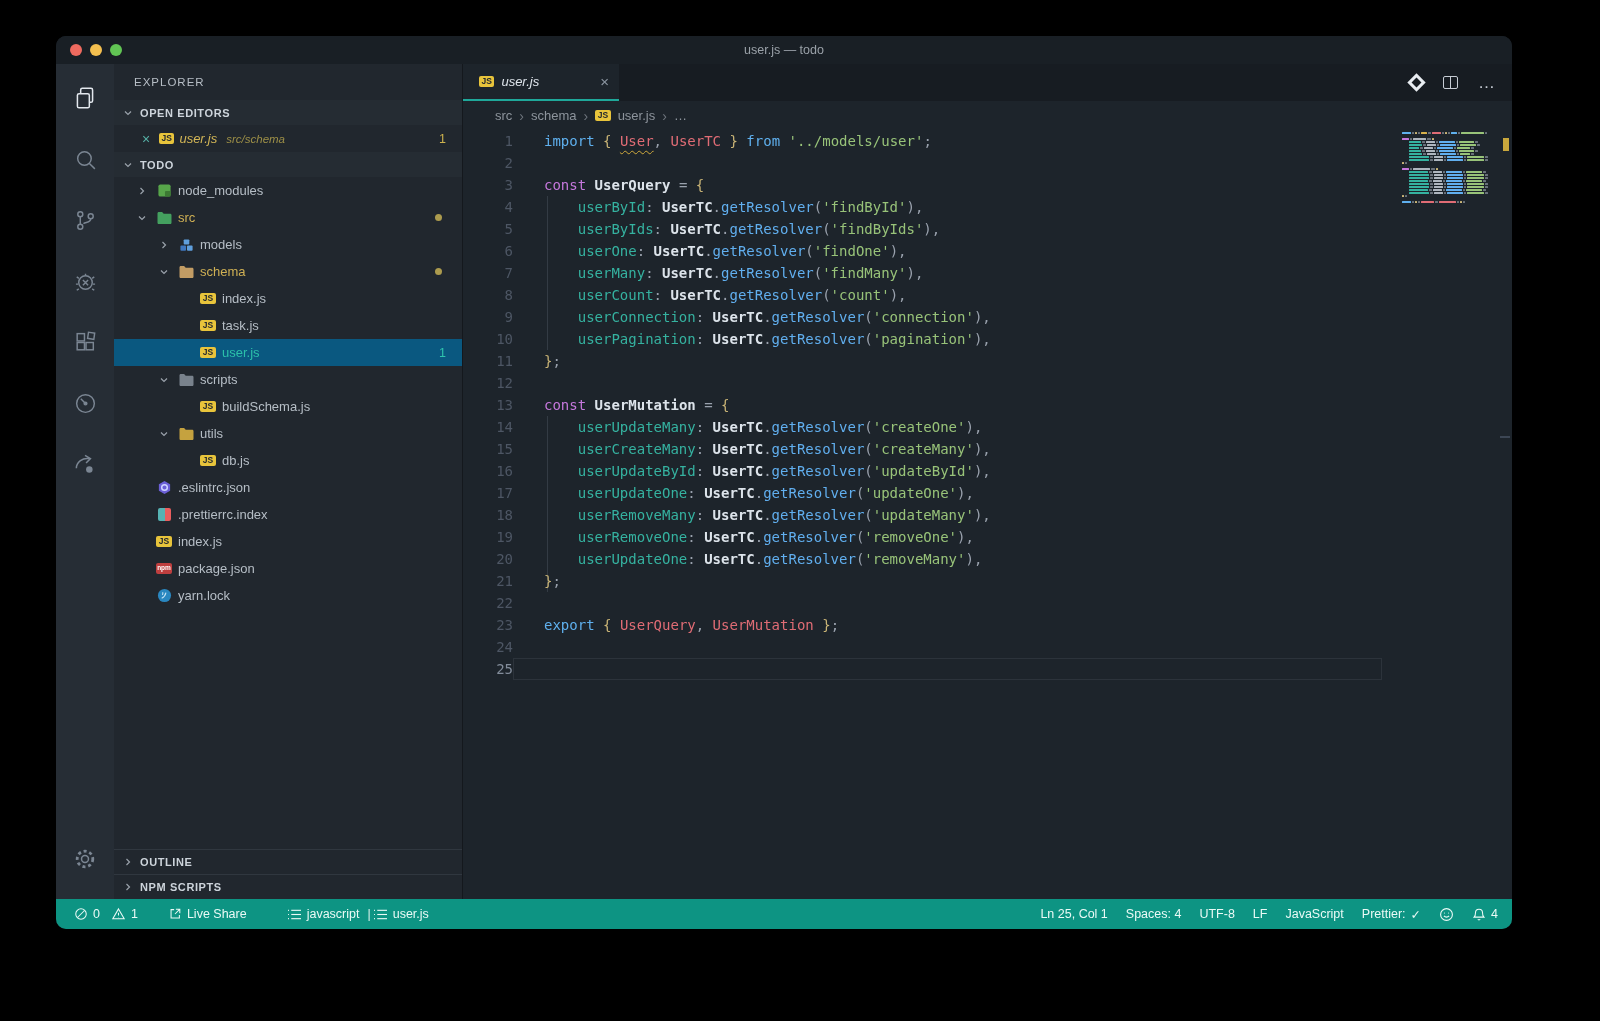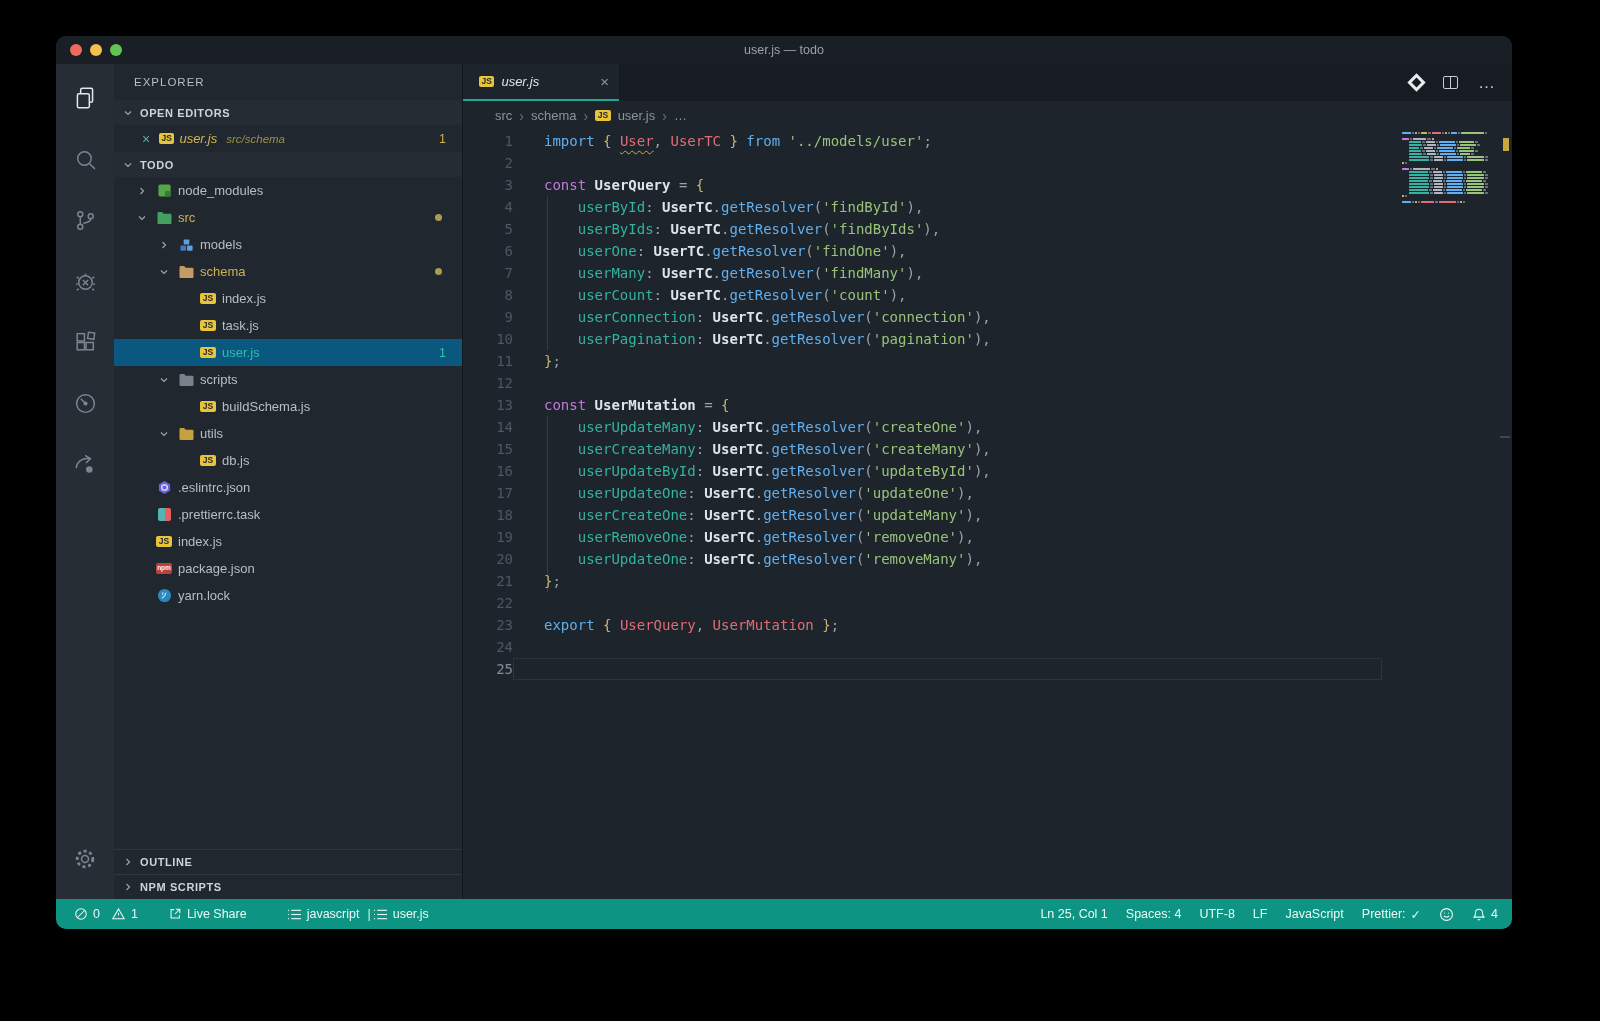--- a/index.html
+++ b/index.html
@@ -347,21 +347,21 @@
               </svg>
             </span>
             <span class="tlabel">.eslintrc.json</span>
             <span class="spacer"></span>
           </div>
           <div class="tree-row" style="padding-left: 20px;">
             <span class="chev"></span>
             <span class="ficon">
               <span class="prettierb"></span>
             </span>
-            <span class="tlabel">.prettierrc.task</span>
+            <span class="tlabel">.prettierrc.index</span>
             <span class="spacer"></span>
           </div>
           <div class="tree-row" style="padding-left: 20px;">
             <span class="chev"></span>
             <span class="ficon">
               <span class="jsb">JS</span>
             </span>
             <span class="tlabel">index.js</span>
             <span class="spacer"></span>
           </div>
@@ -475,21 +475,21 @@
             <div class="code-line"><span class="tk-ws">    </span><span class="tk-p">userCount</span><span class="tk-o">: </span><span class="tk-w">UserTC</span><span class="tk-o">.</span><span class="tk-f">getResolver</span><span class="tk-o">(</span><span class="tk-s">'count'</span><span class="tk-o">),</span></div>
             <div class="code-line"><span class="tk-ws">    </span><span class="tk-p">userConnection</span><span class="tk-o">: </span><span class="tk-w">UserTC</span><span class="tk-o">.</span><span class="tk-f">getResolver</span><span class="tk-o">(</span><span class="tk-s">'connection'</span><span class="tk-o">),</span></div>
             <div class="code-line"><span class="tk-ws">    </span><span class="tk-p">userPagination</span><span class="tk-o">: </span><span class="tk-w">UserTC</span><span class="tk-o">.</span><span class="tk-f">getResolver</span><span class="tk-o">(</span><span class="tk-s">'pagination'</span><span class="tk-o">),</span></div>
             <div class="code-line"><span class="tk-b">}</span><span class="tk-o">;</span></div>
             <div class="code-line"></div>
             <div class="code-line"><span class="tk-c">const</span><span class="tk-o"> </span><span class="tk-w">UserMutation</span><span class="tk-o"> = </span><span class="tk-b">{</span></div>
             <div class="code-line"><span class="tk-ws">    </span><span class="tk-p">userUpdateMany</span><span class="tk-o">: </span><span class="tk-w">UserTC</span><span class="tk-o">.</span><span class="tk-f">getResolver</span><span class="tk-o">(</span><span class="tk-s">'createOne'</span><span class="tk-o">),</span></div>
             <div class="code-line"><span class="tk-ws">    </span><span class="tk-p">userCreateMany</span><span class="tk-o">: </span><span class="tk-w">UserTC</span><span class="tk-o">.</span><span class="tk-f">getResolver</span><span class="tk-o">(</span><span class="tk-s">'createMany'</span><span class="tk-o">),</span></div>
             <div class="code-line"><span class="tk-ws">    </span><span class="tk-p">userUpdateById</span><span class="tk-o">: </span><span class="tk-w">UserTC</span><span class="tk-o">.</span><span class="tk-f">getResolver</span><span class="tk-o">(</span><span class="tk-s">'updateById'</span><span class="tk-o">),</span></div>
             <div class="code-line"><span class="tk-ws">    </span><span class="tk-p">userUpdateOne</span><span class="tk-o">: </span><span class="tk-w">UserTC</span><span class="tk-o">.</span><span class="tk-f">getResolver</span><span class="tk-o">(</span><span class="tk-s">'updateOne'</span><span class="tk-o">),</span></div>
-            <div class="code-line"><span class="tk-ws">    </span><span class="tk-p">userCreateOne</span><span class="tk-o">: </span><span class="tk-w">UserTC</span><span class="tk-o">.</span><span class="tk-f">getResolver</span><span class="tk-o">(</span><span class="tk-s">'updateMany'</span><span class="tk-o">),</span></div>
+            <div class="code-line"><span class="tk-ws">    </span><span class="tk-p">userRemoveMany</span><span class="tk-o">: </span><span class="tk-w">UserTC</span><span class="tk-o">.</span><span class="tk-f">getResolver</span><span class="tk-o">(</span><span class="tk-s">'updateMany'</span><span class="tk-o">),</span></div>
             <div class="code-line"><span class="tk-ws">    </span><span class="tk-p">userRemoveOne</span><span class="tk-o">: </span><span class="tk-w">UserTC</span><span class="tk-o">.</span><span class="tk-f">getResolver</span><span class="tk-o">(</span><span class="tk-s">'removeOne'</span><span class="tk-o">),</span></div>
             <div class="code-line"><span class="tk-ws">    </span><span class="tk-p">userUpdateOne</span><span class="tk-o">: </span><span class="tk-w">UserTC</span><span class="tk-o">.</span><span class="tk-f">getResolver</span><span class="tk-o">(</span><span class="tk-s">'removeMany'</span><span class="tk-o">),</span></div>
             <div class="code-line"><span class="tk-b">}</span><span class="tk-o">;</span></div>
             <div class="code-line"></div>
             <div class="code-line"><span class="tk-k">export</span><span class="tk-o"> </span><span class="tk-b">{</span><span class="tk-o"> </span><span class="tk-v">UserQuery</span><span class="tk-o">, </span><span class="tk-v">UserMutation</span><span class="tk-o"> </span><span class="tk-b">}</span><span class="tk-o">;</span></div>
             <div class="code-line"></div>
           </div>
         <div class="minimap" id="minimap">
             <div class="mm-row">
               <span style="width: 9px; background: rgb(95, 176, 238); margin-right: 1px;"></span>

